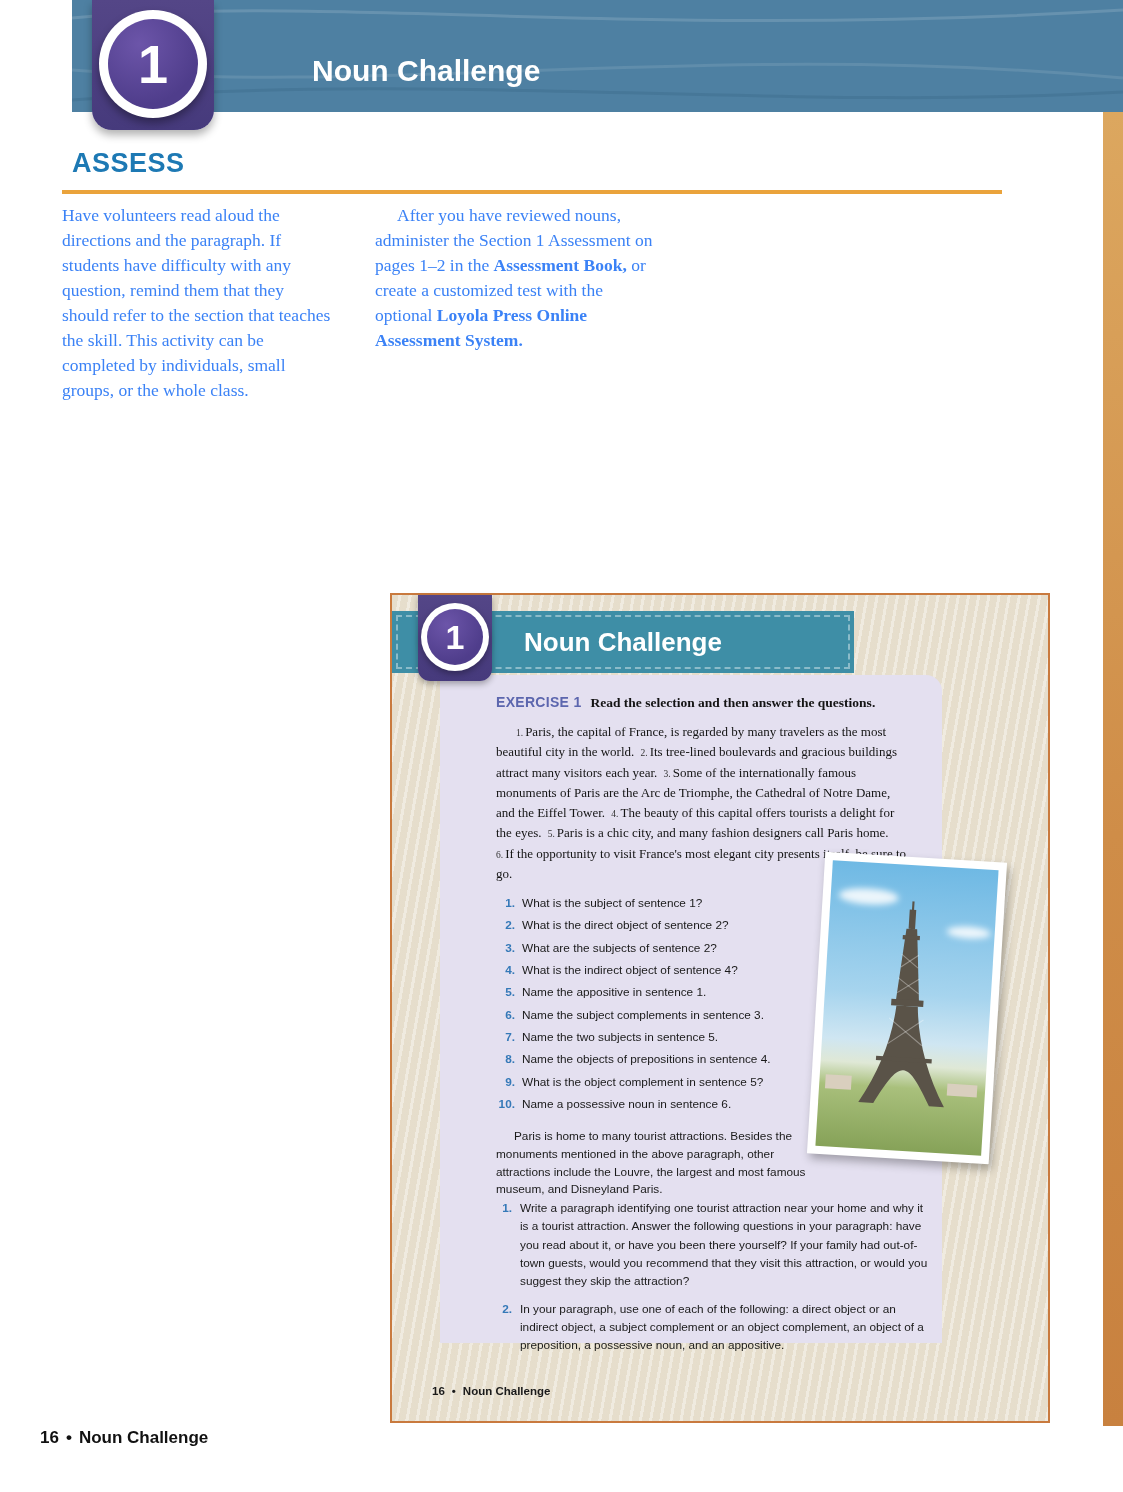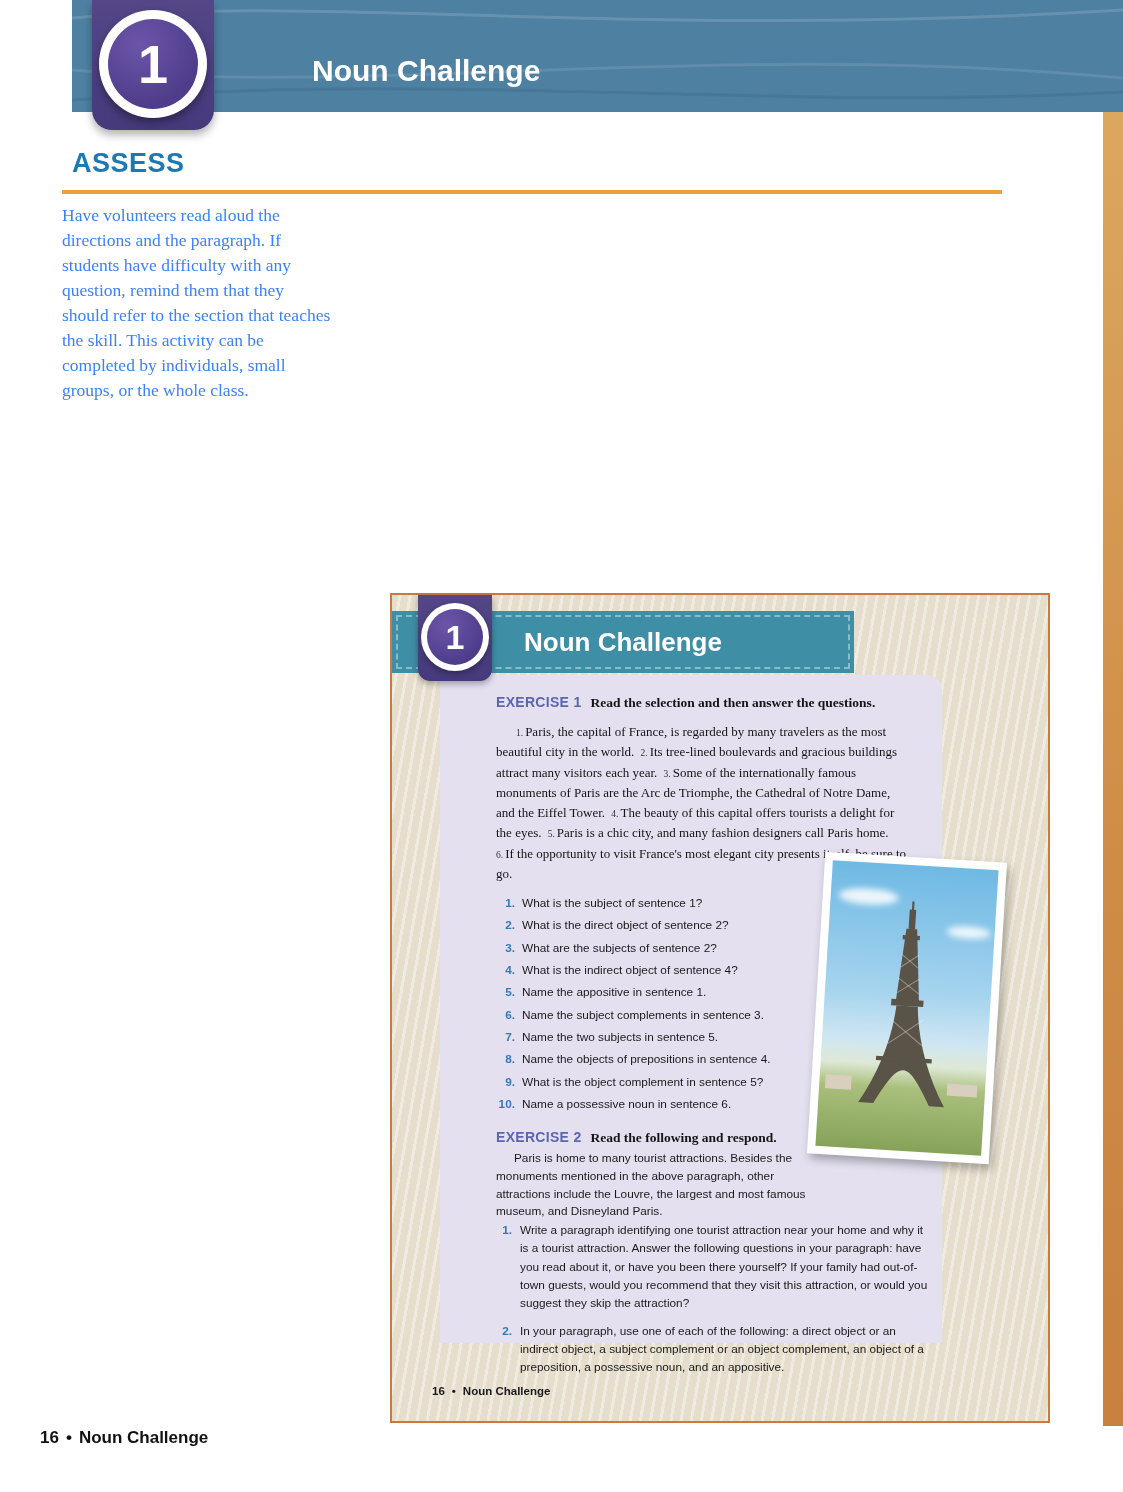--- a/index.html
+++ b/index.html
@@ -210,20 +210,21 @@
 
 <div class="badge-tab"></div>
 <div class="badge-circle-outer">
   <div class="badge-circle-inner">1</div>
 </div>
 
 <h2 class="assess-heading">ASSESS</h2>
 <div class="assess-rule"></div>
 <section class="assess-columns">
   <p class="assess-col">Have volunteers read aloud the directions and the paragraph. If students have difficulty with any question, remind them that they should refer to the section that teaches the skill. This activity can be completed by individuals, small groups, or the whole class.</p>
+  <p class="assess-col indent"><span>After you have reviewed nouns, administer the Section 1 Assessment on pages 1–2 in the </span><strong>Assessment Book,</strong><span> or create a customized test with the optional </span><strong>Loyola Press Online Assessment System.</strong></p>
 </section>
 
 <div class="student-page">
 
   <div class="sp-banner"></div>
   <div class="sp-badge-tab"></div>
   <div class="sp-circle-outer">
     <div class="sp-circle-inner">1</div>
   </div>
   <div class="sp-title">Noun Challenge</div>
@@ -296,23 +297,20 @@
           <span class="q-num">9.</span>
           <span class="q-text">What is the object complement in sentence 5?</span>
         </div>
 
         <div class="q-row">
           <span class="q-num">10.</span>
           <span class="q-text">Name a possessive noun in sentence 6.</span>
         </div>
       </div>
 
-    <div class="ex-head">
-      <span class="ex-label">EXERCISE 2</span><span class="ex-instr">Read the following and respond.</span>
-    </div>
 
     <p class="ex2-para">Paris is home to many tourist attractions. Besides the monuments mentioned in the above paragraph, other attractions include the Louvre, the largest and most famous museum, and Disneyland Paris.</p>
 
     <div class="items">
 
         <div class="item-row">
           <span class="item-num">1.</span>
           <span class="item-text">Write a paragraph identifying one tourist attraction near your home and why it is a tourist attraction. Answer the following questions in your paragraph: have you read about it, or have you been there yourself? If your family had out-of-town guests, would you recommend that they visit this attraction, or would you suggest they skip the attraction?</span>
         </div>
 

